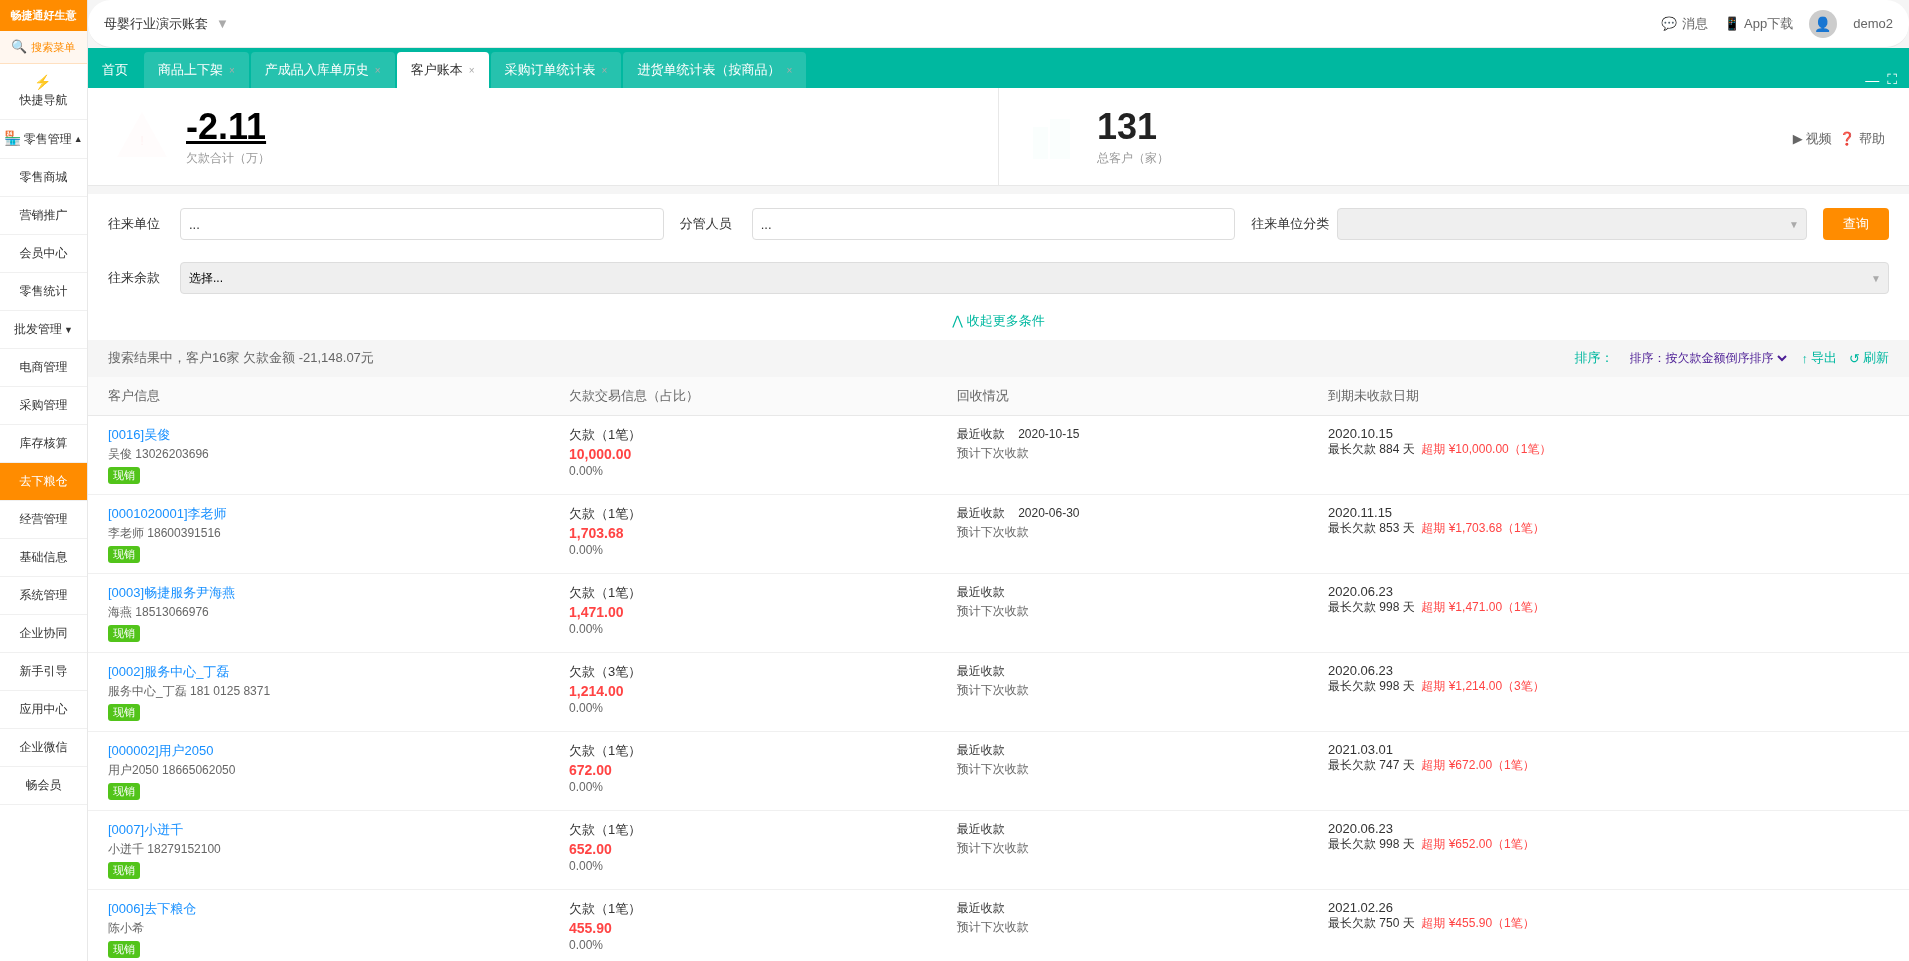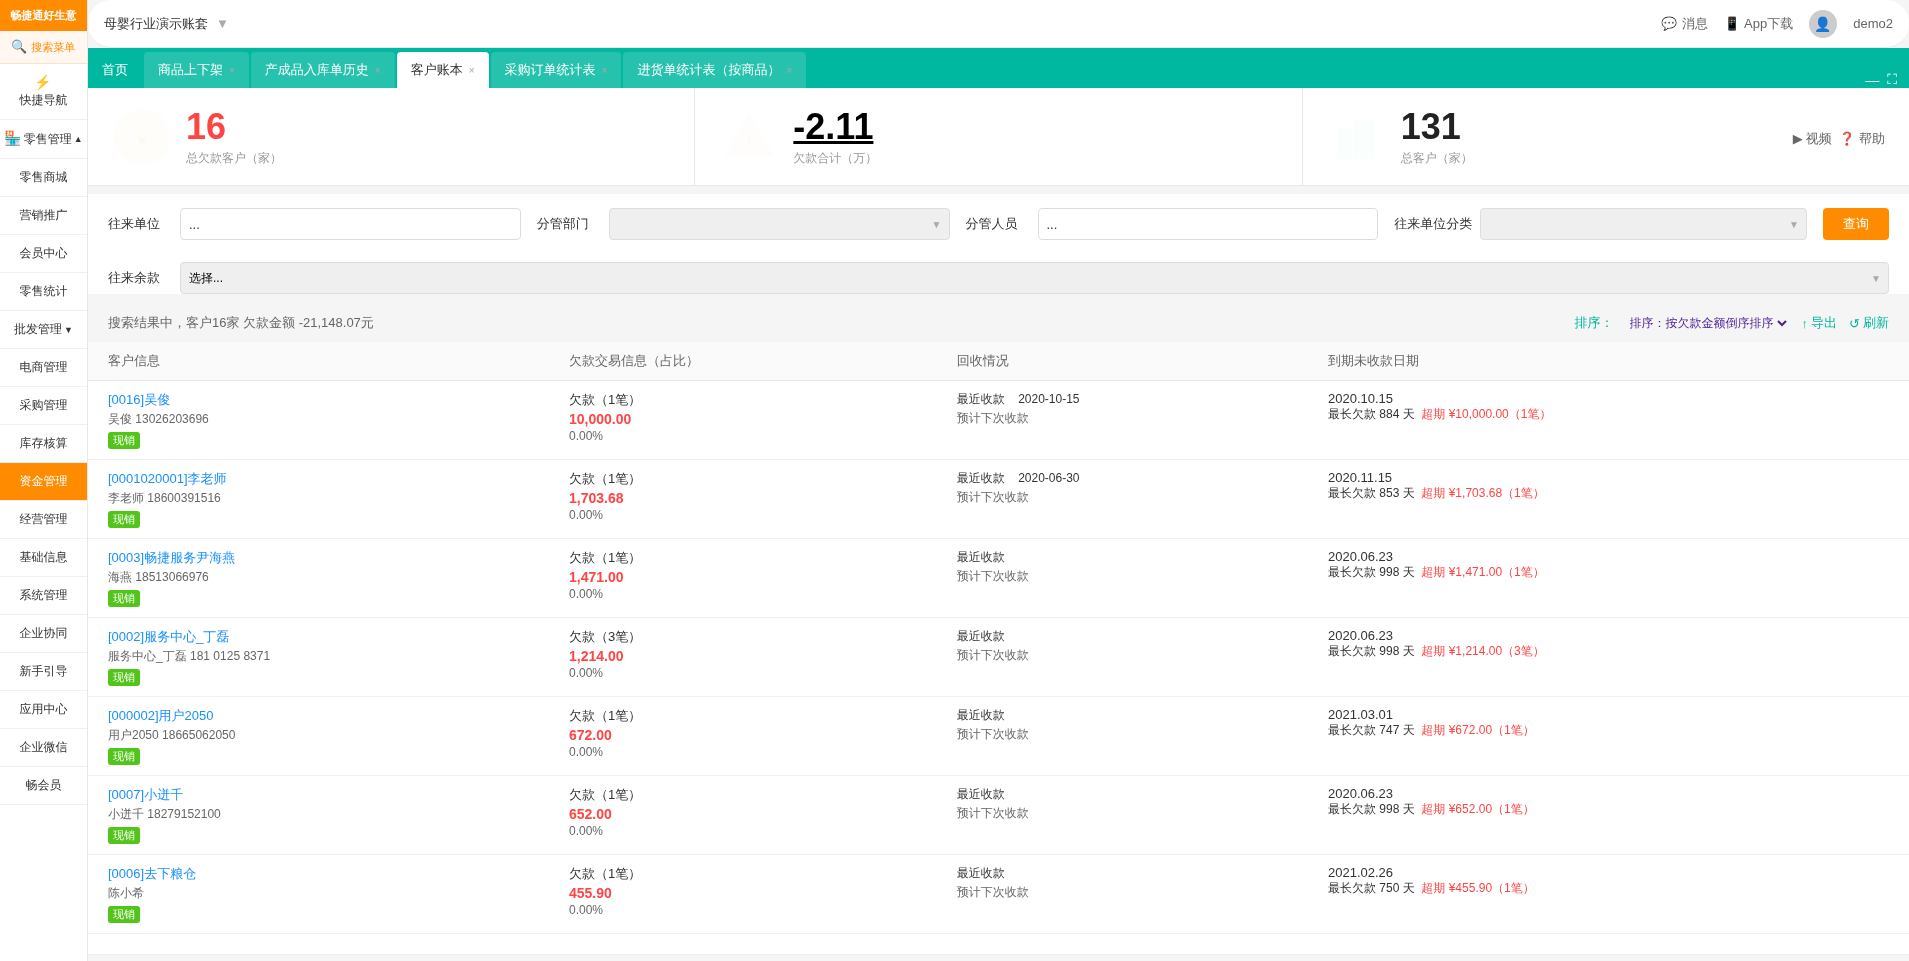--- a/index.html
+++ b/index.html
@@ -132,21 +132,21 @@
     <div class="sidebar-item">
       <span class="sidebar-item-label">电商管理</span>
     </div>
     <div class="sidebar-item">
       <span class="sidebar-item-label">采购管理</span>
     </div>
     <div class="sidebar-item">
       <span class="sidebar-item-label">库存核算</span>
     </div>
     <div class="sidebar-item active">
-      <span class="sidebar-item-label">资金管理</span>
+      <span class="sidebar-item-label">去下粮仓</span>
     </div>
     <div class="sidebar-item">
       <span class="sidebar-item-label">经营管理</span>
     </div>
     <div class="sidebar-item">
       <span class="sidebar-item-label">基础信息</span>
     </div>
     <div class="sidebar-item">
       <span class="sidebar-item-label">系统管理</span>
     </div>
@@ -218,32 +218,20 @@
     <div class="tabbar-actions">
       <span style="font-size:14px;">—</span>
       <span style="font-size:14px;">⛶</span>
     </div>
   </div>
 
   <div class="content">
 
     <div class="stats-row">
 
-      <div class="stat-card">
-        <div class="stat-icon">
-          <svg width="60" height="60" viewBox="0 0 60 60">
-            <circle cx="30" cy="30" r="28" fill="#ff8c00" opacity="0.15"></circle>
-            <text x="30" y="38" text-anchor="middle" font-size="24" fill="#ff8c00" opacity="0.5">¥</text>
-          </svg>
-        </div>
-        <div class="stat-info">
-          <span class="stat-value-red">16</span>
-          <span class="stat-label">总欠款客户（家）</span>
-        </div>
-      </div>
 
       <div class="stat-card">
         <div class="stat-icon">
           <svg width="60" height="60" viewBox="0 0 60 60">
             <polygon points="30,5 55,50 5,50" fill="#ff6666" opacity="0.12"></polygon>
             <text x="30" y="38" text-anchor="middle" font-size="18" fill="#ff6666" opacity="0.5">!</text>
           </svg>
         </div>
         <div class="stat-info">
           <span class="stat-value-neg">-2.11</span>
@@ -277,26 +265,20 @@
 
     <div class="filter-area">
       <div class="filter-row">
         <div class="filter-item">
           <span class="filter-label">往来单位</span>
           <div class="filter-input">
             <span>...</span>
           </div>
         </div>
         <div class="filter-item">
-          <span class="filter-label">分管部门</span>
-          <div class="filter-select-wrap">
-            <select><option></option></select>
-          </div>
-        </div>
-        <div class="filter-item">
           <span class="filter-label">分管人员</span>
           <div class="filter-input">
             <span>...</span>
           </div>
         </div>
         <div class="filter-item">
           <span class="filter-label">往来单位分类</span>
           <div class="filter-select-wrap">
             <select><option></option></select>
           </div>
@@ -305,20 +287,24 @@
       </div>
       <div class="filter-second-row">
         <div class="filter-item">
           <span class="filter-label">往来余款</span>
           <div class="filter-select-wrap" style="width:140px;">
             <select>
               <option>选择...</option>
             </select>
           </div>
         </div>
+      </div>
+      <div class="filter-collapse">
+        <span>⋀ </span>
+        <span>收起更多条件</span>
       </div>
     </div>
 
     <div class="result-bar">
       <span>搜索结果中，客户16家   欠款金额 -21,148.07元</span>
       <div class="right-actions">
         <span>排序：</span>
         <select class="sort-select">
           <option>排序：按欠款金额倒序排序</option>
         </select>

